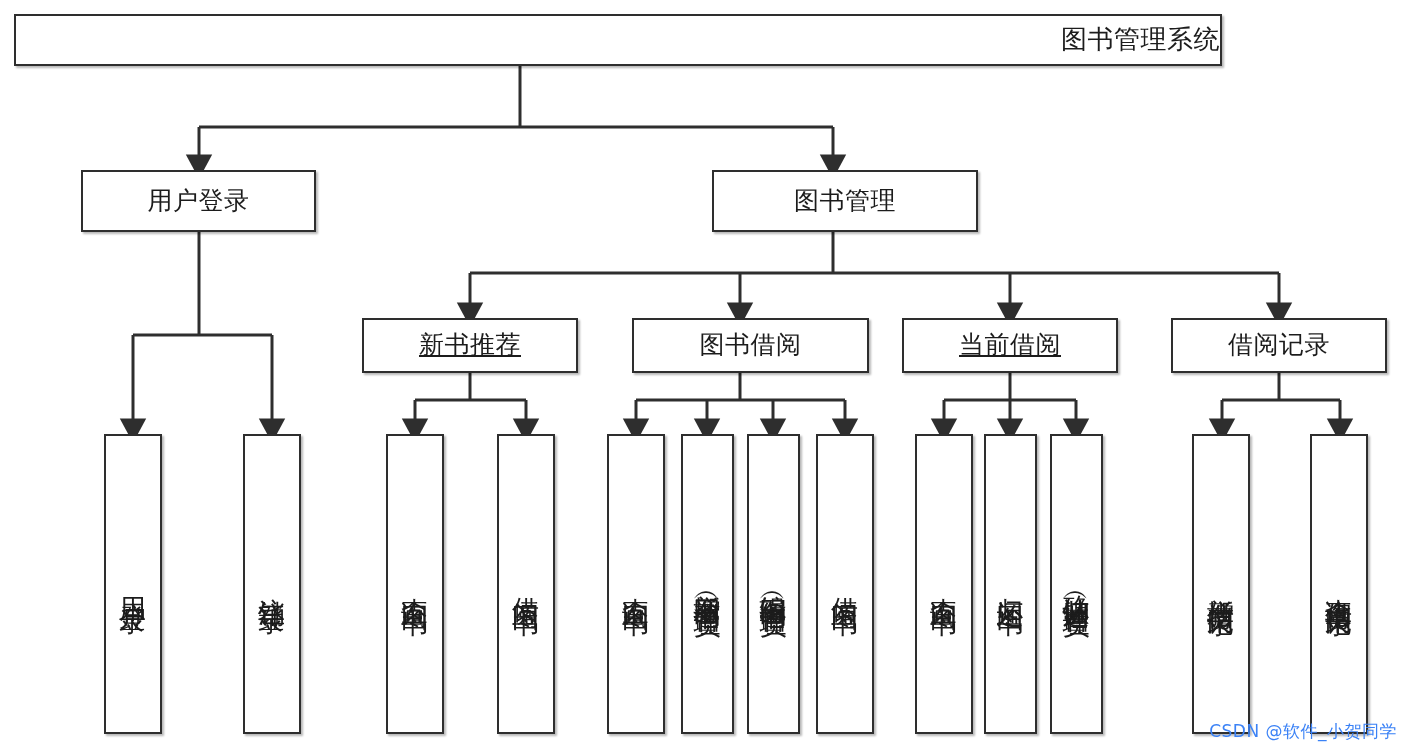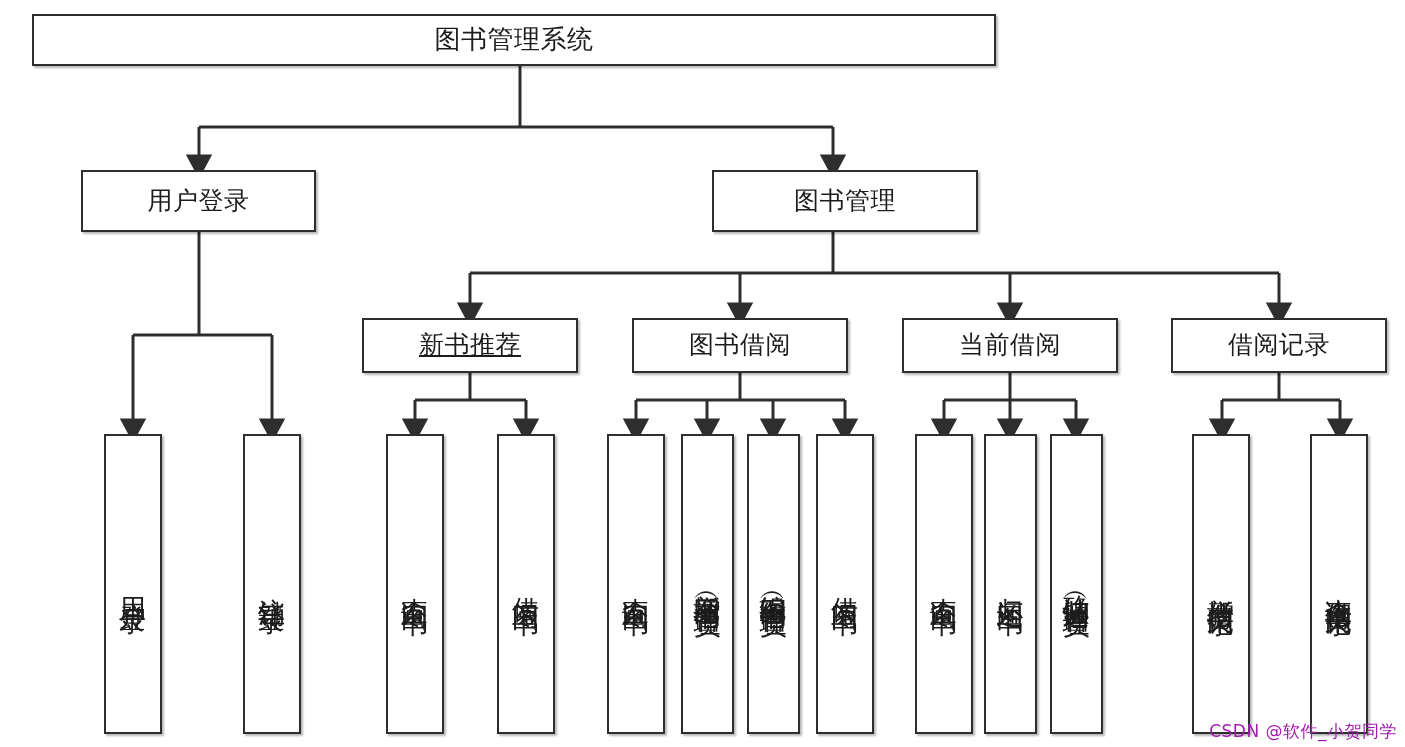--- a/index.html
+++ b/index.html
@@ -50,21 +50,21 @@
     letter-spacing:4px;
     white-space:nowrap;
   }
   .v-node.tall .label{font-size:27px;letter-spacing:2.5px;}
 
   
   #watermark{
     position:absolute;
     right:8px;bottom:4px;
     font-size:17px;
-    color:#a21caf;
+    color:#3b82f6;
     letter-spacing:0.5px;
     white-space:nowrap;
   }
 </style>
 </head>
 <body>
 
 <div id="diagram">
 
   <svg id="wires" viewBox="0 0 1405 747" width="1405" height="747" aria-hidden="true">
@@ -111,38 +111,38 @@
       <path d="M1010,400 L1010,422" marker-end="url(#arw)"></path>
       <path d="M1076,400 L1076,422" marker-end="url(#arw)"></path>
 
       <path d="M1279,373 L1279,400"></path>
       <path d="M1222,400 L1340,400"></path>
       <path d="M1222,400 L1222,422" marker-end="url(#arw)"></path>
       <path d="M1340,400 L1340,422" marker-end="url(#arw)"></path>
     </g>
   </svg>
 
-  <div class="node h-node root" style="left:32px;top:14px;width:964px;height:52px;">
+  <div class="node h-node root" style="left:14px;top:14px;width:1208px;height:52px;justify-content:flex-end;">
     <span class="label">图书管理系统</span>
   </div>
 
   <div class="node h-node" style="left:81px;top:170px;width:235px;height:62px;">
     <span class="label">用户登录</span>
   </div>
   <div class="node h-node" style="left:712px;top:170px;width:266px;height:62px;">
     <span class="label">图书管理</span>
   </div>
 
   <div class="node h-node" style="left:362px;top:318px;width:216px;height:55px;text-decoration:underline;">
     <span class="label">新书推荐</span>
   </div>
-  <div class="node h-node" style="left:632px;top:318px;width:216px;height:55px;">
+  <div class="node h-node" style="left:632px;top:318px;width:237px;height:55px;">
     <span class="label">图书借阅</span>
   </div>
-  <div class="node h-node" style="left:902px;top:318px;width:216px;height:55px;">
+  <div class="node h-node" style="left:902px;top:318px;width:216px;height:55px;text-decoration:underline;">
     <span class="label">当前借阅</span>
   </div>
   <div class="node h-node" style="left:1171px;top:318px;width:216px;height:55px;">
     <span class="label">借阅记录</span>
   </div>
 
   <div class="node v-node" style="left:104px;top:434px;width:58px;height:300px;">
     <span class="label">用户登录</span>
   </div>
   <div class="node v-node" style="left:243px;top:434px;width:58px;height:300px;">

